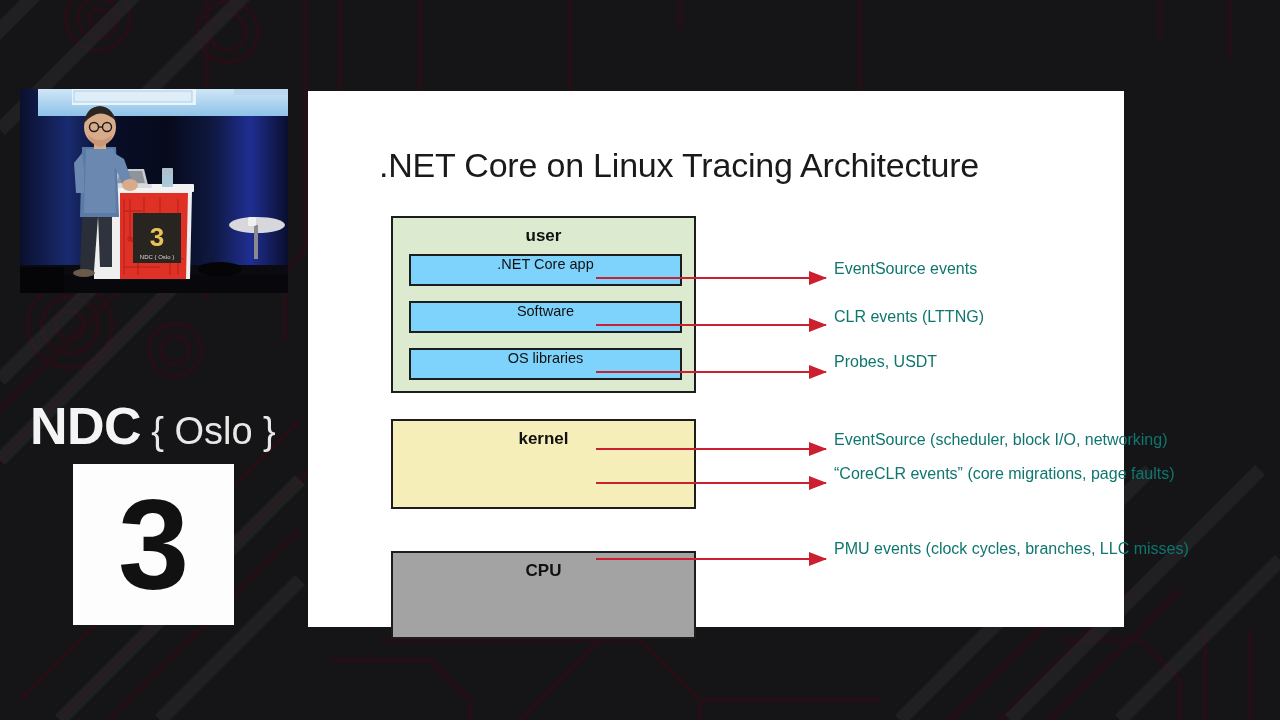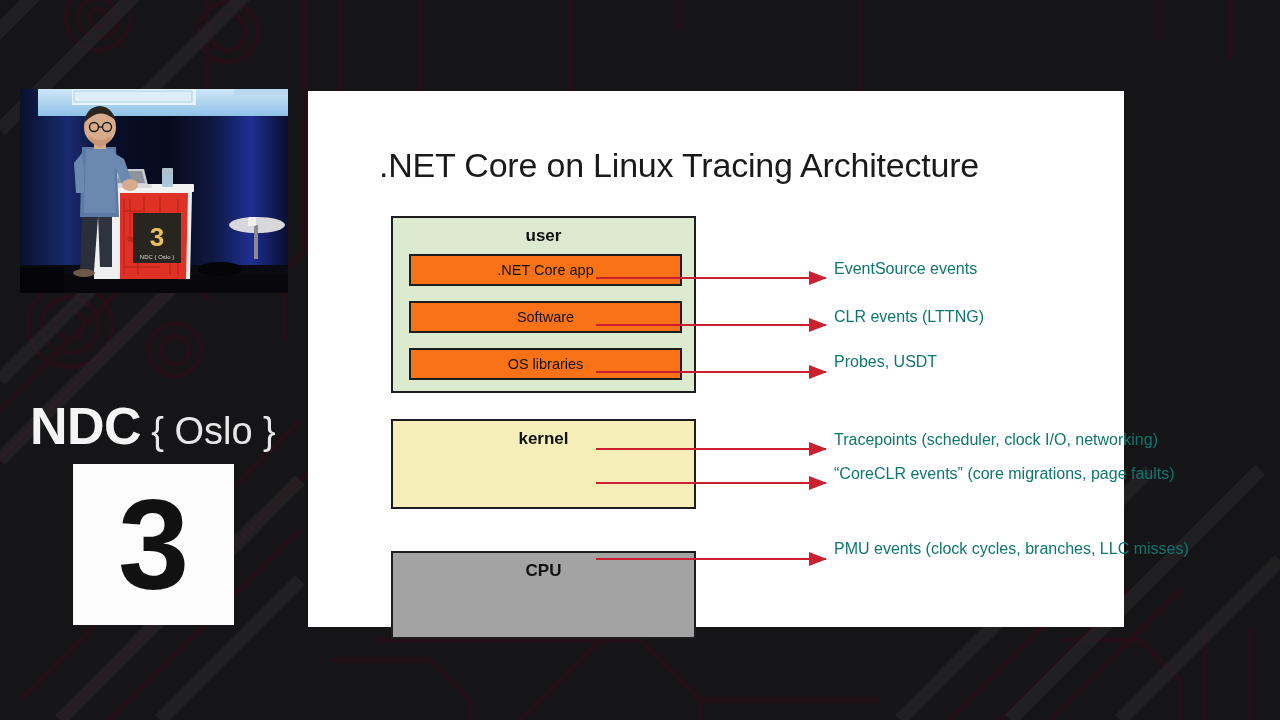--- a/index.html
+++ b/index.html
@@ -117,24 +117,24 @@
 
   #box-user   { left: 83px; top: 125px;  width: 305px; height: 177px; background: #dcead0; }
   #box-kernel { left: 83px; top: 328px;  width: 305px; height: 90px;  background: #f6eeb8; }
   #box-cpu    { left: 83px; top: 460px;  width: 305px; height: 88px;  background: #a3a3a3; }
 
   .inner-box {
     position: absolute;
     left: 16px;
     width: 273px;
     height: 32px;
-    background: #f97316;
+    background: #7dd3fc;
     border: 2px solid #1d1d1d;
     box-sizing: border-box;
-    display: flex; align-items: center; justify-content: center;
+    display: flex; align-items: flex-start; justify-content: center;
     font-size: 14.5px;
     color: #111;
     font-family: "Liberation Sans", sans-serif;
   }
   #inner-app     { top: 36px; }
   #inner-coreclr { top: 83px; }
   #inner-oslib   { top: 130px; }
 
   
   #arrows { position: absolute; left: 0; top: 0; width: 950px; height: 536px; pointer-events: none; }
@@ -360,20 +360,20 @@
           <line x1="288" y1="281" x2="518" y2="281"></line>
           <line x1="288" y1="358" x2="518" y2="358"></line>
           <line x1="288" y1="392" x2="518" y2="392"></line>
           <line x1="288" y1="468" x2="518" y2="468"></line>
         </g>
       </svg>
 
       <div class="annotation" id="ann-eventsource">EventSource events</div>
       <div class="annotation" id="ann-clr">CLR events (LTTNG)</div>
       <div class="annotation" id="ann-probes">Probes, USDT</div>
-      <div class="annotation" id="ann-tracepoints">Tracepoints (scheduler, clock I/O, networking)</div>
+      <div class="annotation" id="ann-tracepoints">EventSource (scheduler, block I/O, networking)</div>
       <div class="annotation" id="ann-software">“CoreCLR events” (core migrations, page faults)</div>
       <div class="annotation" id="ann-pmu">PMU events (clock cycles, branches, LLC misses)</div>
 
     </div>
   </div>
 
 </div>
 
 </body></html>

